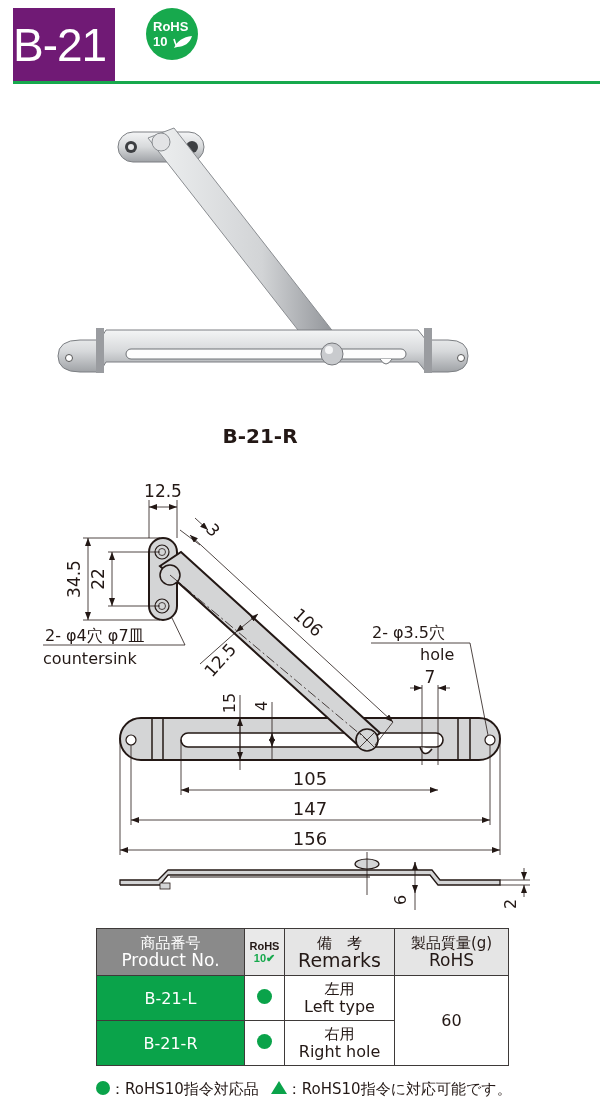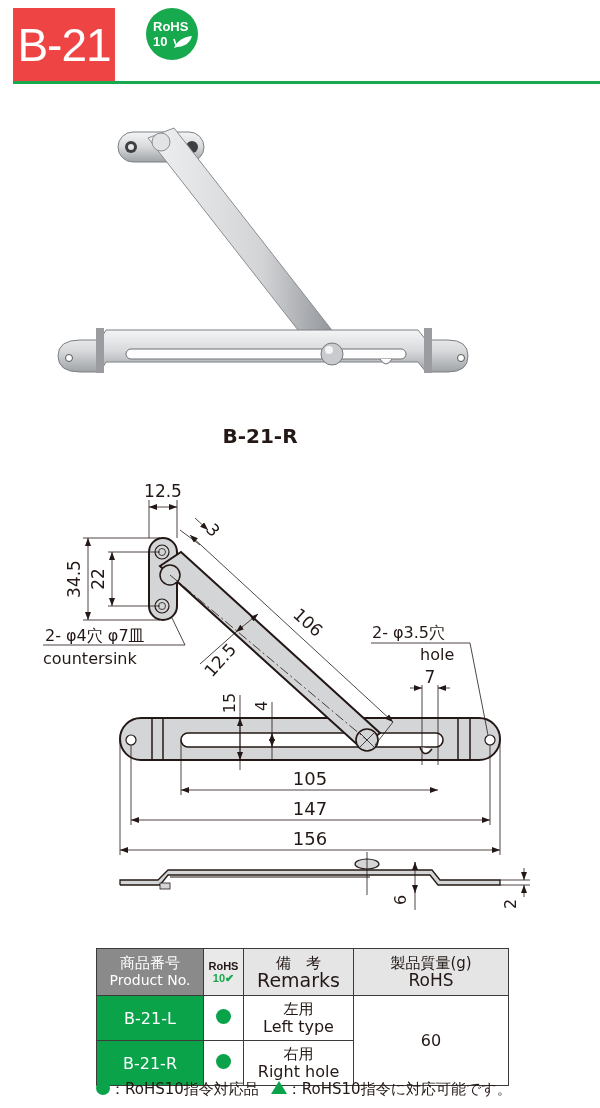--- a/index.html
+++ b/index.html
@@ -1,42 +1,42 @@
 <!DOCTYPE html>
 <html><head>
 <meta charset="utf-8">
 <style>
   * { box-sizing: border-box; margin: 0; padding: 0; }
   html, body { width: 600px; height: 1108px; background: #ffffff; overflow: hidden; }
   body { position: relative; font-family: "DejaVu Sans", "Liberation Sans", sans-serif; color: #231815; }
 
   .header { position: absolute; left: 0; top: 0; width: 600px; height: 90px; }
-  .model-box { position: absolute; left: 13px; top: 8px; width: 102px; height: 74px; background: #ef4444; color: #fff;
-    font-family: "Liberation Sans", sans-serif; font-size: 46px; font-weight: normal; line-height: 74px; text-align: center; letter-spacing: -1px; }
+  .model-box { position: absolute; left: 13px; top: 8px; width: 102px; height: 74px; background: #701a75; color: #fff;
+    font-family: "Liberation Sans", sans-serif; font-size: 46px; font-weight: normal; line-height: 74px; text-align: left; letter-spacing: -1px; }
   .header-rule { position: absolute; left: 13px; top: 81px; width: 587px; height: 3px; background: #17a94d; }
   .rohs-badge { position: absolute; left: 146px; top: 8px; width: 52px; height: 52px; border-radius: 50%; background: #17a94d; color: #fff;
     font-family: "Liberation Sans", sans-serif; font-weight: bold; text-align: left; }
   .rohs-badge .t1 { position: absolute; left: 7px; top: 11px; font-size: 13px; }
   .rohs-badge .t2 { position: absolute; left: 7px; top: 26px; font-size: 13px; }
   .rohs-badge .leaf { position: absolute; left: 27px; top: 27px; }
   .series-title { position: absolute; left: 212px; top: 52px; font-family: "DejaVu Sans", sans-serif; font-size: 17.5px; letter-spacing: 1px; color: #231815; }
 
   .photo { position: absolute; left: 40px; top: 110px; width: 450px; height: 280px; }
   .drawing-title { position: absolute; left: 200px; top: 424px; width: 120px; text-align: center; font-family: "DejaVu Sans", sans-serif; font-weight: bold; font-size: 20px; color: #231815; }
 
   .drawing { position: absolute; left: 0; top: 460px; width: 600px; height: 460px; }
   .drawing text { font-family: "DejaVu Sans", sans-serif; fill: #231815; }
 
-  table.spec { position: absolute; left: 96px; top: 948px; border-collapse: collapse; width: 413px; border-radius: 12px; }
+  table.spec { position: absolute; left: 96px; top: 928px; border-collapse: collapse; width: 413px; border-radius: 12px; }
   table.spec th, table.spec td { border: 1px solid #3e3a39; text-align: center; vertical-align: middle; padding: 0; }
   table.spec th { background: #8a8a8a; color: #fff; font-weight: normal; height: 47px; font-size: 15px; line-height: 17px; }
   table.spec th.rohs-col { background: #e9e9e9; color: #231815; width: 40px; }
   table.spec th.light { background: #e5e5e5; color: #231815; }
   table.spec td { height: 45px; font-size: 16px; }
-  table.spec td.pno { background: #0aa34a; color: #fff; width: 107px; }
+  table.spec td.pno { background: #0aa34a; color: #fff; width: 148px; }
   table.spec td.dot-cell { width: 40px; }
   .dot { display: inline-block; width: 15px; height: 15px; border-radius: 50%; background: #0aa34a; }
   .remark { font-size: 16px; line-height: 18px; }
   .remark .jp { font-size: 15px; }
   .mini-rohs { font-family: "Liberation Sans", sans-serif; font-weight: bold; font-size: 11px; line-height: 12px; color: #231815; }
   .mini-rohs .g { color: #17a94d; }
 
   .footnote { position: absolute; left: 96px; top: 1080px; font-size: 15px; color: #231815; white-space: nowrap; }
   .footnote .dot { width: 14px; height: 14px; vertical-align: -1px; }
   .tri { display: inline-block; width: 0; height: 0; border-left: 8px solid transparent; border-right: 8px solid transparent; border-bottom: 13px solid #0aa34a; vertical-align: 0px; margin-left: 12px; }
@@ -200,21 +200,21 @@
   <text x="310" y="845" font-size="18" text-anchor="middle">156</text>
   <text x="406" y="900" font-size="16" text-anchor="middle" transform="rotate(-90 406 900)">6</text>
   <text x="516" y="904" font-size="16" text-anchor="middle" transform="rotate(-90 516 904)">2</text>
 </svg>
 
 <table class="spec">
   <thead>
     <tr>
       <th>
         <div>商品番号</div>
-        <div style="font-size:14px">Product No.</div>
+        <div style="font-size:17px">Product No.</div>
       </th>
       <th class="rohs-col">
         <div class="mini-rohs">
           <div>RoHS</div>
           <div class="g"><span>10</span><span>✔</span></div>
         </div>
       </th>
       <th class="light" style="width:110px">
         <div>備　考</div>
         <div style="font-size:19px">Remarks</div>

